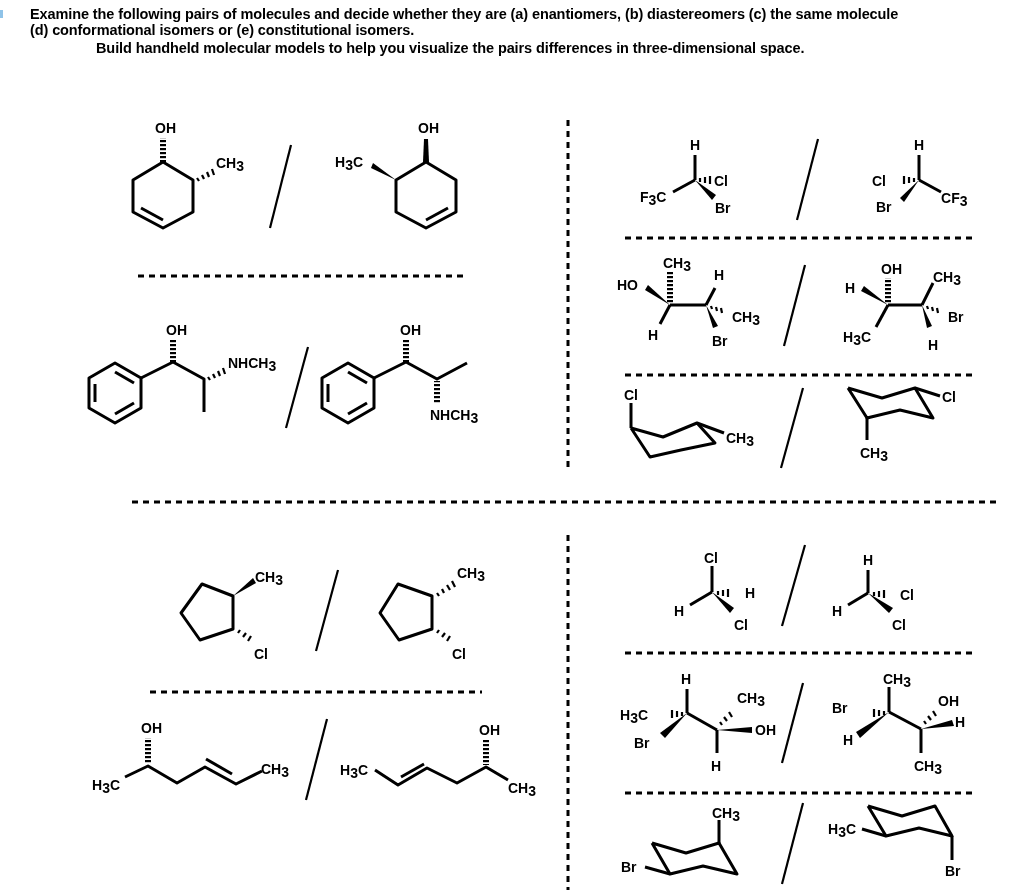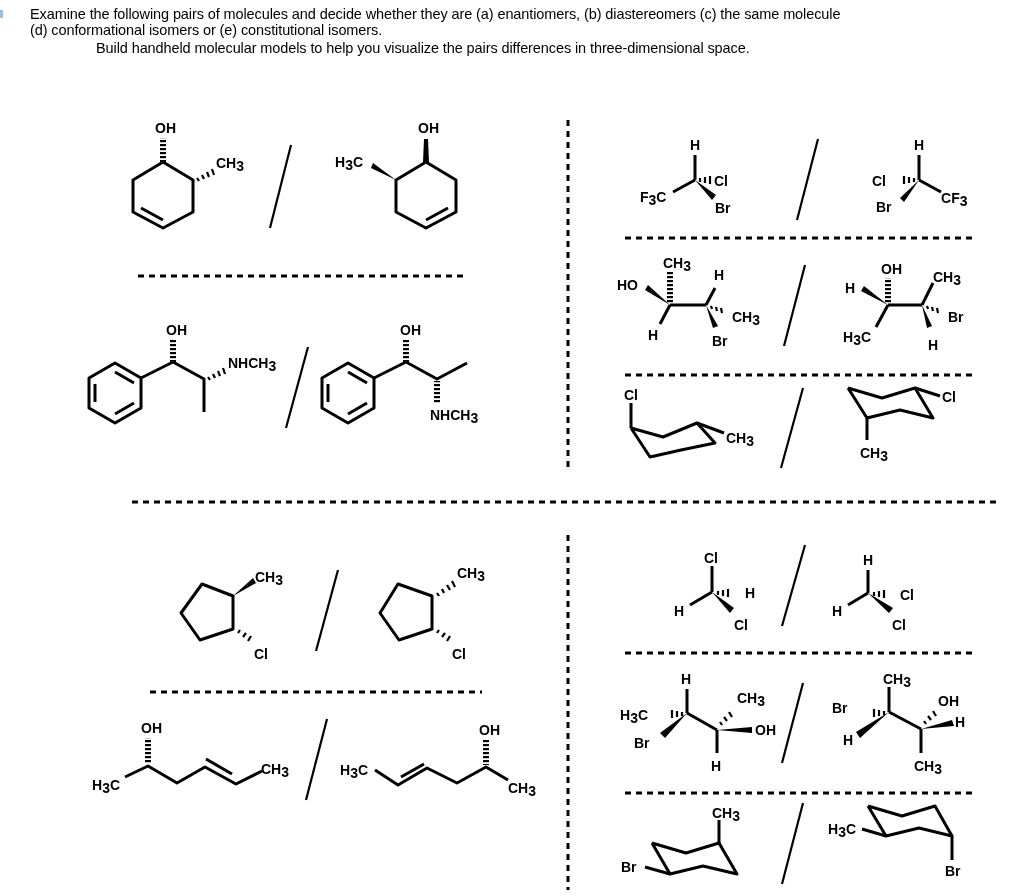--- a/index.html
+++ b/index.html
@@ -1,17 +1,17 @@
 <!DOCTYPE html>
 <html><head>
 <meta charset="utf-8">
 <style>
   html, body { margin: 0; padding: 0; background: #ffffff; }
   body { width: 1024px; height: 896px; position: relative; overflow: hidden; font-family: "Liberation Sans", sans-serif; color: #000; }
-  .hdr { position: absolute; left: 30px; font-weight: normal; font-size: 14.5px; line-height: 16px; white-space: nowrap; letter-spacing: -0.1px; }
+  .hdr { position: absolute; left: 30px; font-weight: bold; font-size: 14.5px; line-height: 16px; white-space: nowrap; letter-spacing: -0.1px; }
   .hdr1 { top: 6px; }
   .hdr2 { top: 22px; text-align: right; }
   .hdr3 { top: 40px; left: 96px; }
   .corner-mark { position: absolute; left: 0; top: 10px; width: 3px; height: 8px; background: #8fc3e8; }
   svg.canvas { position: absolute; left: 0; top: 0; }
   svg text { font-family: "Liberation Sans", sans-serif; font-weight: bold; font-size: 14px; fill: #000; }
   .bond { stroke: #000; stroke-width: 3; fill: none; stroke-linejoin: round; stroke-linecap: butt; }
   .dash { stroke: #000; stroke-width: 3; fill: none; stroke-dasharray: 6 5; }
   .slash { stroke: #000; stroke-width: 2.2; }
 </style>

